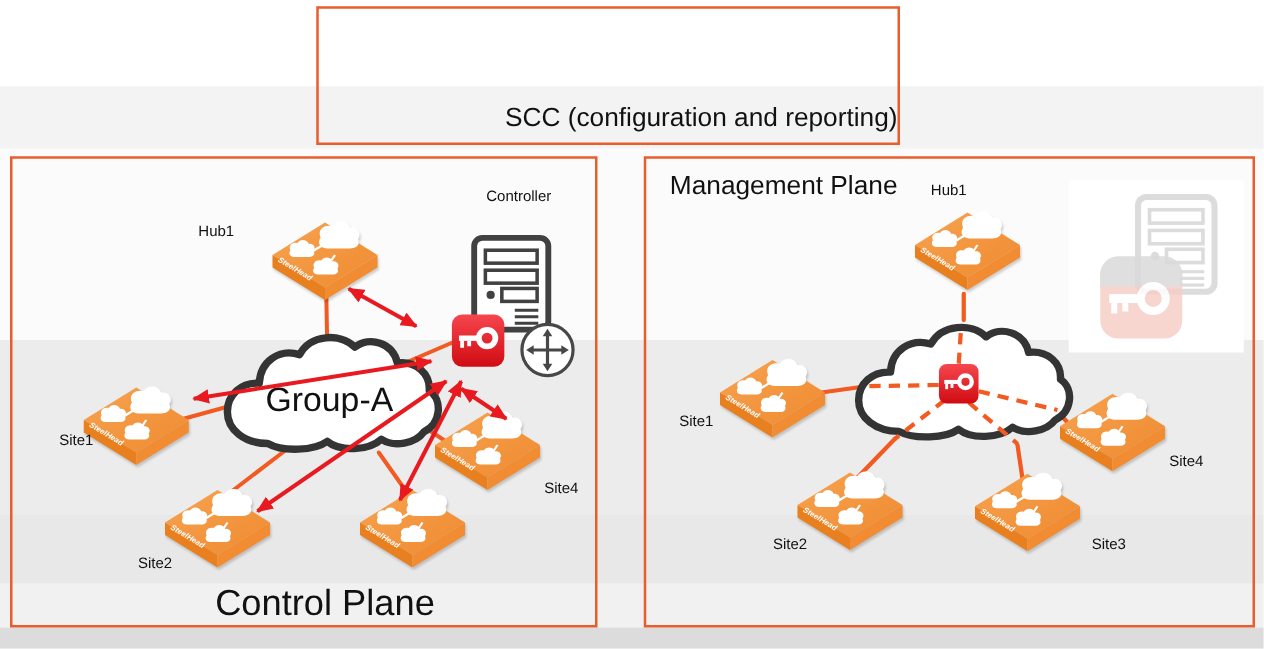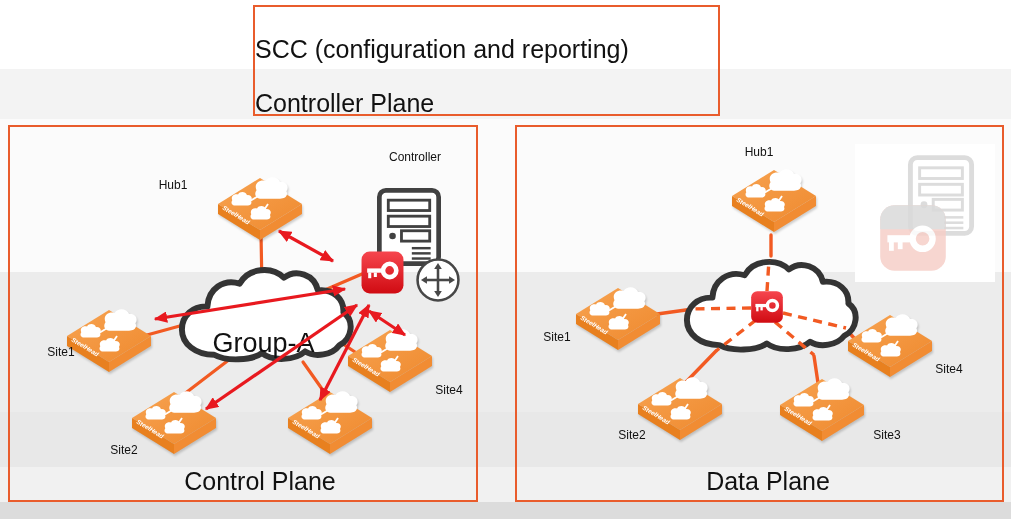--- a/index.html
+++ b/index.html
@@ -2,34 +2,34 @@
 <html><head>
 <meta charset="utf-8">
 <style>
   html,body{margin:0;padding:0;background:#fff;}
   .stage{position:relative;width:1011px;height:519px;overflow:hidden;
          font-family:"Liberation Sans",sans-serif;color:#111;}
   .stripe{position:absolute;left:0;width:1011px;}
   .abs{position:absolute;}
   .title-box{position:absolute;left:253px;top:5px;width:467px;height:111px;
              border:2px solid #e95c2c;box-sizing:border-box;}
-  .title-line{position:absolute;left:0;width:100%;text-align:left;
-              font-size:25px;white-space:nowrap;}
+  .title-line{position:absolute;left:0;width:100%;text-align:right;
+              font-size:21px;white-space:nowrap;margin-top:48px;}
   .panel{position:absolute;top:125px;height:377px;border:2px solid #e95c2c;
          box-sizing:border-box;}
   .layer{position:absolute;left:0;top:0;pointer-events:none;}
   .device{position:absolute;width:88px;height:70px;
           filter:drop-shadow(1px 2px 1px rgba(0,0,0,0.18));}
   .lbl{position:absolute;transform:translateX(-50%);font-size:12px;
        white-space:nowrap;}
-  .plane-title{position:absolute;transform:translateX(-50%);font-size:25px;
+  .plane-title{position:absolute;transform:translateX(-50%);font-size:29px;
        white-space:nowrap;}
   .cloud{position:absolute;}
   .cloud-label{position:absolute;left:0;top:41%;width:100%;text-align:center;
-       font-size:27px;margin-top:23px;}
+       font-size:27px;}
   .fade-box{position:absolute;background:#ffffff;}
 </style>
 </head>
 <body>
 
 <div class="stage">
 
   <div class="stripe" style="top:0;height:69px;background:#ffffff"></div>
   <div class="stripe" style="top:69px;height:50px;background:#f3f3f3"></div>
   <div class="stripe" style="top:119px;height:153px;background:#fbfbfb"></div>
@@ -118,21 +118,21 @@
       </symbol>
 
       <symbol id="sym-cloud" viewBox="0 0 220 130">
         <path d="M52,112 C30,112 14,99 14,82 C14,66 27,54 44,55 C45,34 63,22 82,28 C92,9 120,7 134,21 C148,10 170,17 174,36 C192,34 205,46 204,62 C217,71 215,93 199,101 C191,112 171,116 159,108 C147,119 120,120 108,110 C96,119 66,120 52,112 Z" fill="#ffffff" stroke="#343434" stroke-width="7" stroke-linejoin="round"></path>
       </symbol>
     </defs>
   </svg>
 
   <div class="title-box">
     <div class="title-line" style="top:28px">SCC (configuration and reporting)</div>
-    <div class="title-line" style="top:82px">Controller Plane</div>
+    <div class="title-line" style="top:82px">Management Plane</div>
   </div>
 
   <div class="panel" style="left:8px;width:470px">
 
     <svg class="layer" width="470" height="377">
       <g stroke="#f25a22" stroke-width="3.2" stroke-linecap="round">
         <line x1="251" y1="106" x2="252" y2="162"></line>
         <line x1="126" y1="211" x2="177" y2="197"></line>
         <line x1="169" y1="271" x2="220" y2="232"></line>
         <line x1="317" y1="269" x2="293" y2="235"></line>
@@ -269,16 +269,15 @@
           <use href="#sym-steelhead"></use>
         </svg>
     </div>
 
     <span class="lbl" style="left:242px;top:18px">Hub1</span>
     <span class="lbl" style="left:40px;top:203px">Site1</span>
     <span class="lbl" style="left:115px;top:301px">Site2</span>
     <span class="lbl" style="left:370px;top:301px">Site3</span>
     <span class="lbl" style="left:432px;top:235px">Site4</span>
 
-    <span class="plane-title" style="left:251px;top:340px">Data Plane</span>
   </div>
 
 </div>
 
 </body></html>

